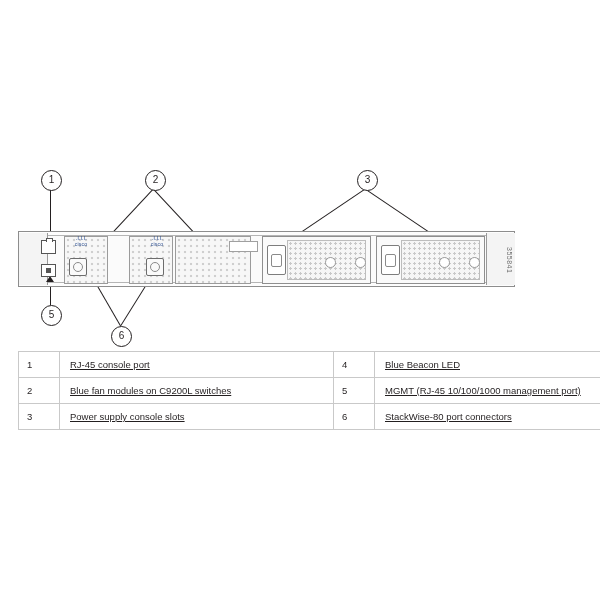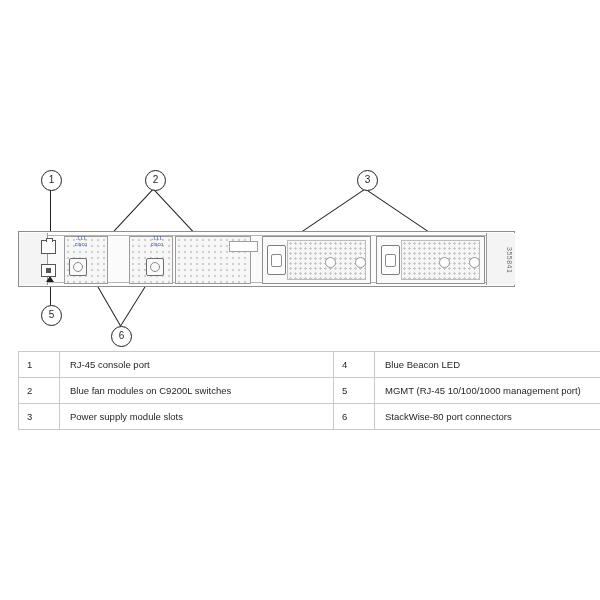--- a/index.html
+++ b/index.html
@@ -289,20 +289,21 @@
     vertical-align: middle;
   }
   .legend td.num {
     width: 26px;
     text-align: left;
     padding-left: 8px;
   }
   .legend td.txt {
     width: 257px;
     padding-left: 10px;
+    text-decoration: underline;
   }
 </style>
 </head>
 <body>
 
 <div class="page">
 
   <div class="callout" style="left:41px; top:170px;">1</div>
   <div class="callout" style="left:145px; top:170px;">2</div>
   <div class="callout" style="left:357px; top:170px;">3</div>
@@ -374,20 +375,20 @@
         <td class="txt">Blue Beacon LED</td>
       </tr>
       <tr>
         <td class="num">2</td>
         <td class="txt">Blue fan modules on C9200L switches</td>
         <td class="num">5</td>
         <td class="txt">MGMT (RJ-45 10/100/1000 management port)</td>
       </tr>
       <tr>
         <td class="num">3</td>
-        <td class="txt">Power supply module slots</td>
+        <td class="txt">Power supply console slots</td>
         <td class="num">6</td>
         <td class="txt">StackWise-80 port connectors</td>
       </tr>
     </tbody>
   </table>
 
 </div>
 
 </body></html>

